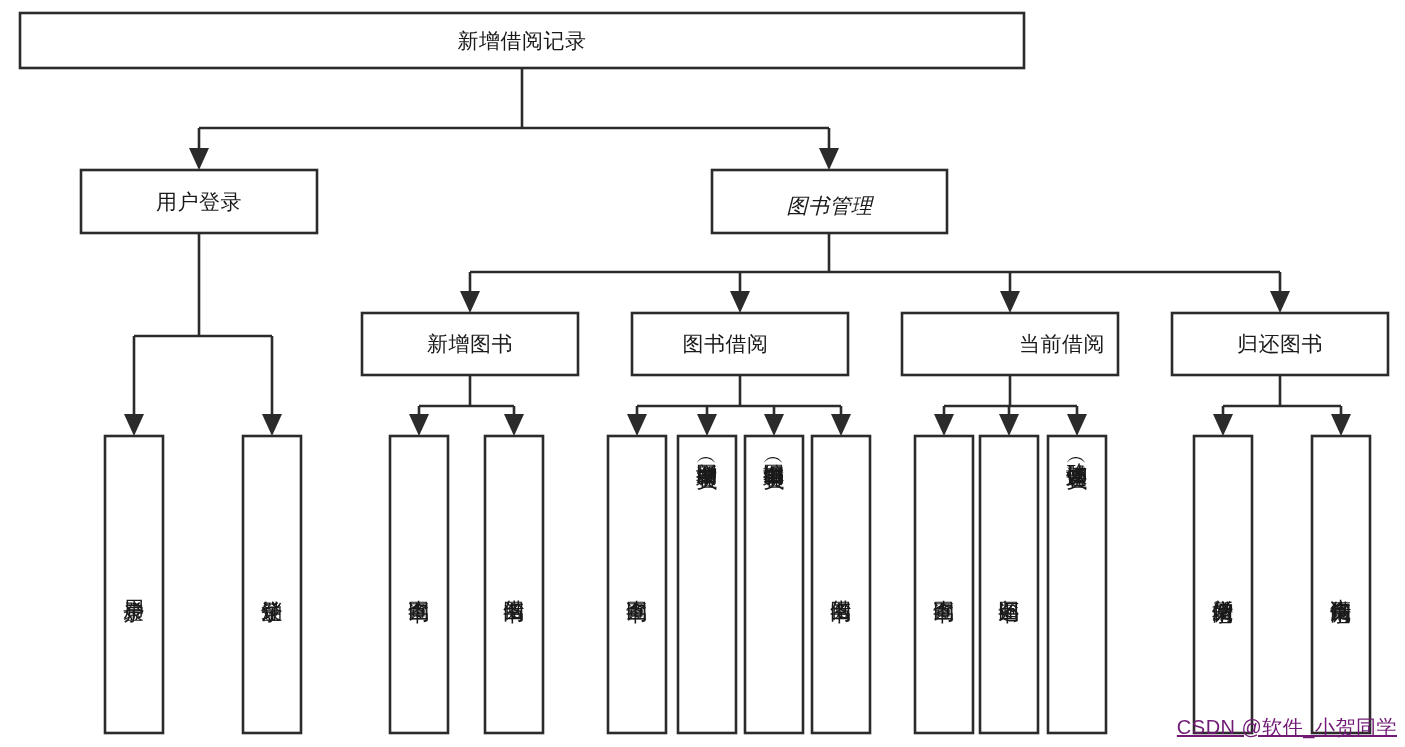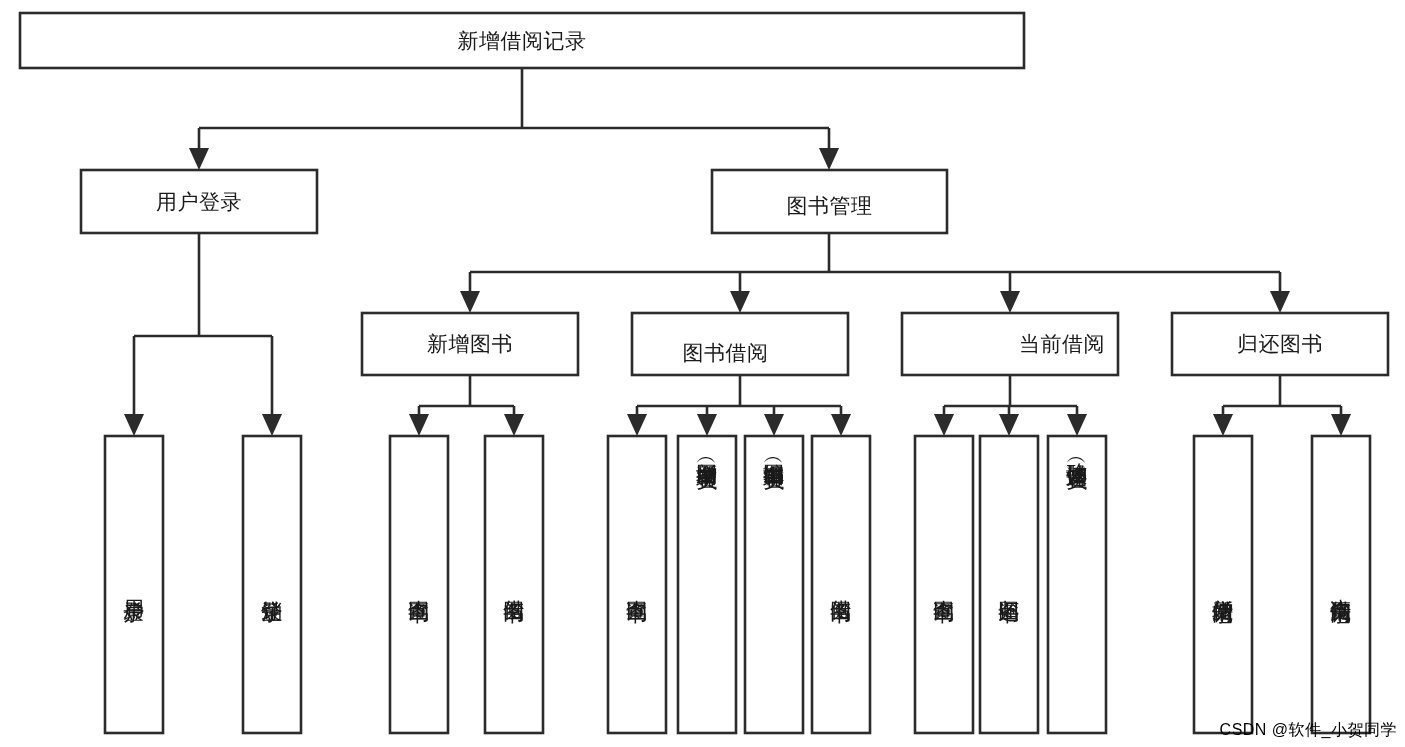--- a/index.html
+++ b/index.html
@@ -9,22 +9,22 @@
   svg#diagram{position:absolute;left:0;top:0;width:1405px;height:747px;display:block;}
   .node-rect{fill:#ffffff;stroke:#2b2b2b;stroke-width:2.6;}
   .edge{fill:none;stroke:#2b2b2b;stroke-width:2.6;stroke-linecap:butt;stroke-linejoin:miter;}
   .arrow-head{fill:#2b2b2b;stroke:none;}
   .vtext{position:absolute;display:flex;align-items:center;justify-content:center;
          writing-mode:vertical-rl;text-orientation:upright;
          font-size:21px;color:#1a1a1a;line-height:1.12;letter-spacing:1px;
          white-space:nowrap;pointer-events:none;}
   .htext{position:absolute;display:flex;align-items:center;justify-content:center;
          font-size:21px;color:#1a1a1a;letter-spacing:0.5px;white-space:nowrap;}
-  #watermark{position:absolute;right:8px;bottom:6px;font-size:16px;color:#000000;
-             letter-spacing:0.5px;white-space:nowrap;}
+  #watermark{position:absolute;right:8px;bottom:6px;font-size:20px;color:#701a75;
+             letter-spacing:0.5px;white-space:nowrap;text-decoration:underline;}
 </style>
 </head>
 <body>
 
 <div id="stage">
 
   <svg id="diagram" viewBox="0 0 1405 747">
 
     <g>
 
@@ -122,24 +122,24 @@
       <rect class="node-rect" x="980" y="436" width="58" height="297"></rect>
       <rect class="node-rect" x="1048" y="436" width="58" height="297"></rect>
 
       <rect class="node-rect" x="1194" y="436" width="58" height="297"></rect>
       <rect class="node-rect" x="1312" y="436" width="58" height="297"></rect>
     </g>
   </svg>
 
   <div class="htext" style="left:20px;top:13px;width:1004px;height:55px;">新增借阅记录</div>
   <div class="htext" style="left:81px;top:170px;width:236px;height:63px;">用户登录</div>
-  <div class="htext" style="left:712px;top:170px;width:235px;height:71px;">图书管理</div>
+  <div class="htext" style="left:712px;top:170px;width:235px;height:71px;font-style:italic;">图书管理</div>
 
   <div class="htext" style="left:362px;top:313px;width:216px;height:62px;">新增图书</div>
-  <div class="htext" style="left:632px;top:322px;width:187px;height:62px;">图书借阅</div>
+  <div class="htext" style="left:632px;top:313px;width:187px;height:62px;">图书借阅</div>
   <div class="htext" style="left:954px;top:313px;width:216px;height:62px;">当前借阅</div>
   <div class="htext" style="left:1172px;top:313px;width:216px;height:62px;">归还图书</div>
 
   <div class="vtext" style="left:105px;top:436px;width:58px;height:297px;">用户登录</div>
   <div class="vtext" style="left:243px;top:436px;width:58px;height:297px;">注销登录</div>
 
   <div class="vtext" style="left:390px;top:436px;width:58px;height:297px;">查询图书</div>
   <div class="vtext" style="left:485px;top:436px;width:58px;height:297px;">借阅图书</div>
 
   <div class="vtext" style="left:608px;top:436px;width:58px;height:297px;">查询图书</div>

